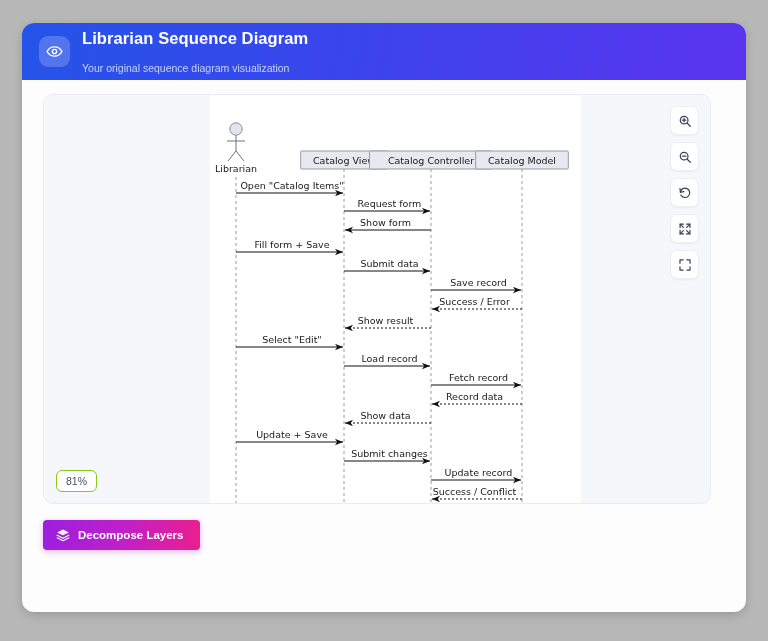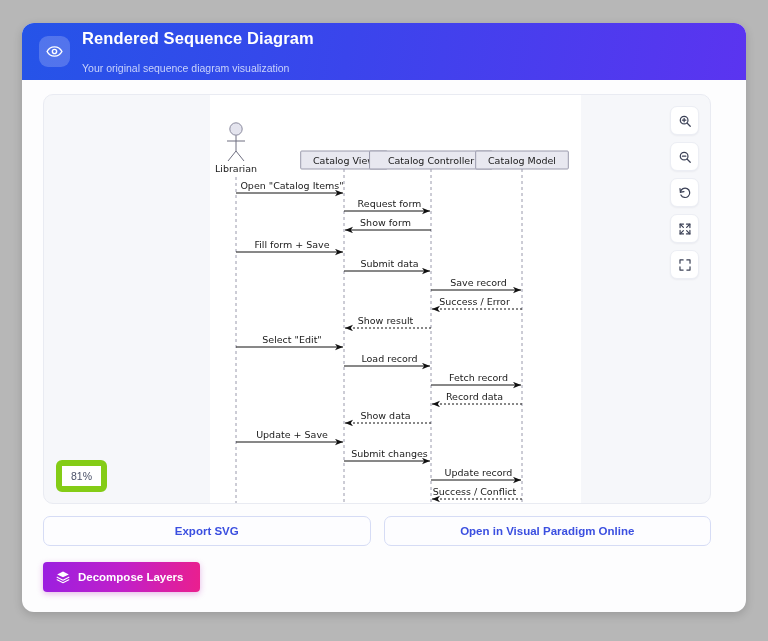--- a/index.html
+++ b/index.html
@@ -101,21 +101,21 @@
     left: 0;
     top: 0;
   }
 
   
   .zoom-badge {
     position: absolute;
     left: 12px;
     bottom: 11px;
     background: #ffffff;
-    border: 6px solid #84cc16;
+    border: 1px solid #84cc16;
     border-radius: 6px;
     font-size: 10.5px;
     color: #4a5168;
     padding: 4px 9px;
     line-height: 12px;
   }
 
   
   .zoom-controls {
     position: absolute;
@@ -192,21 +192,21 @@
 <div class="app-card">
 
   <div class="header">
     <div class="header-icon">
       <svg width="17" height="17" viewBox="0 0 24 24" fill="none" stroke="#ffffff" stroke-width="2" stroke-linecap="round" stroke-linejoin="round">
         <path d="M1.5 12S5 5.5 12 5.5 22.5 12 22.5 12 19 18.5 12 18.5 1.5 12 1.5 12z"></path>
         <circle cx="12" cy="12" r="3"></circle>
       </svg>
     </div>
     <div class="header-text">
-      <div class="header-title">Rendered Sequence Diagram</div>
+      <div class="header-title">Librarian Sequence Diagram</div>
       <div class="header-sub">Your original sequence diagram visualization</div>
     </div>
   </div>
 
   <div class="body-area">
 
     <div class="canvas-wrap">
       <div class="diagram-white"></div>
 
       <svg class="diagram-svg" id="seq-svg" width="684" height="408">
@@ -311,24 +311,20 @@
           <svg width="14" height="14" viewBox="0 0 24 24" fill="none" stroke="#3c4257" stroke-width="2.1" stroke-linecap="round" stroke-linejoin="round">
             <polyline points="8.8,3.4 3.4,3.4 3.4,8.8"></polyline>
             <polyline points="15.2,3.4 20.6,3.4 20.6,8.8"></polyline>
             <polyline points="8.8,20.6 3.4,20.6 3.4,15.2"></polyline>
             <polyline points="15.2,20.6 20.6,20.6 20.6,15.2"></polyline>
           </svg>
         </div>
       </div>
     </div>
 
-    <div class="action-row">
-      <div class="action-btn">Export SVG</div>
-      <div class="action-btn">Open in Visual Paradigm Online</div>
-    </div>
 
     <div class="decompose-row">
       <button class="decompose-btn">
         <span style="display:flex;">
           <svg width="14" height="14" viewBox="0 0 24 24" fill="none" stroke="#ffffff" stroke-width="2" stroke-linecap="round" stroke-linejoin="round">
             <polygon points="12,2.6 22,7.6 12,12.6 2,7.6" fill="#ffffff" stroke="none"></polygon>
             <polyline points="2,12.4 12,17.4 22,12.4"></polyline>
             <polyline points="2,16.8 12,21.8 22,16.8"></polyline>
           </svg>
         </span>

